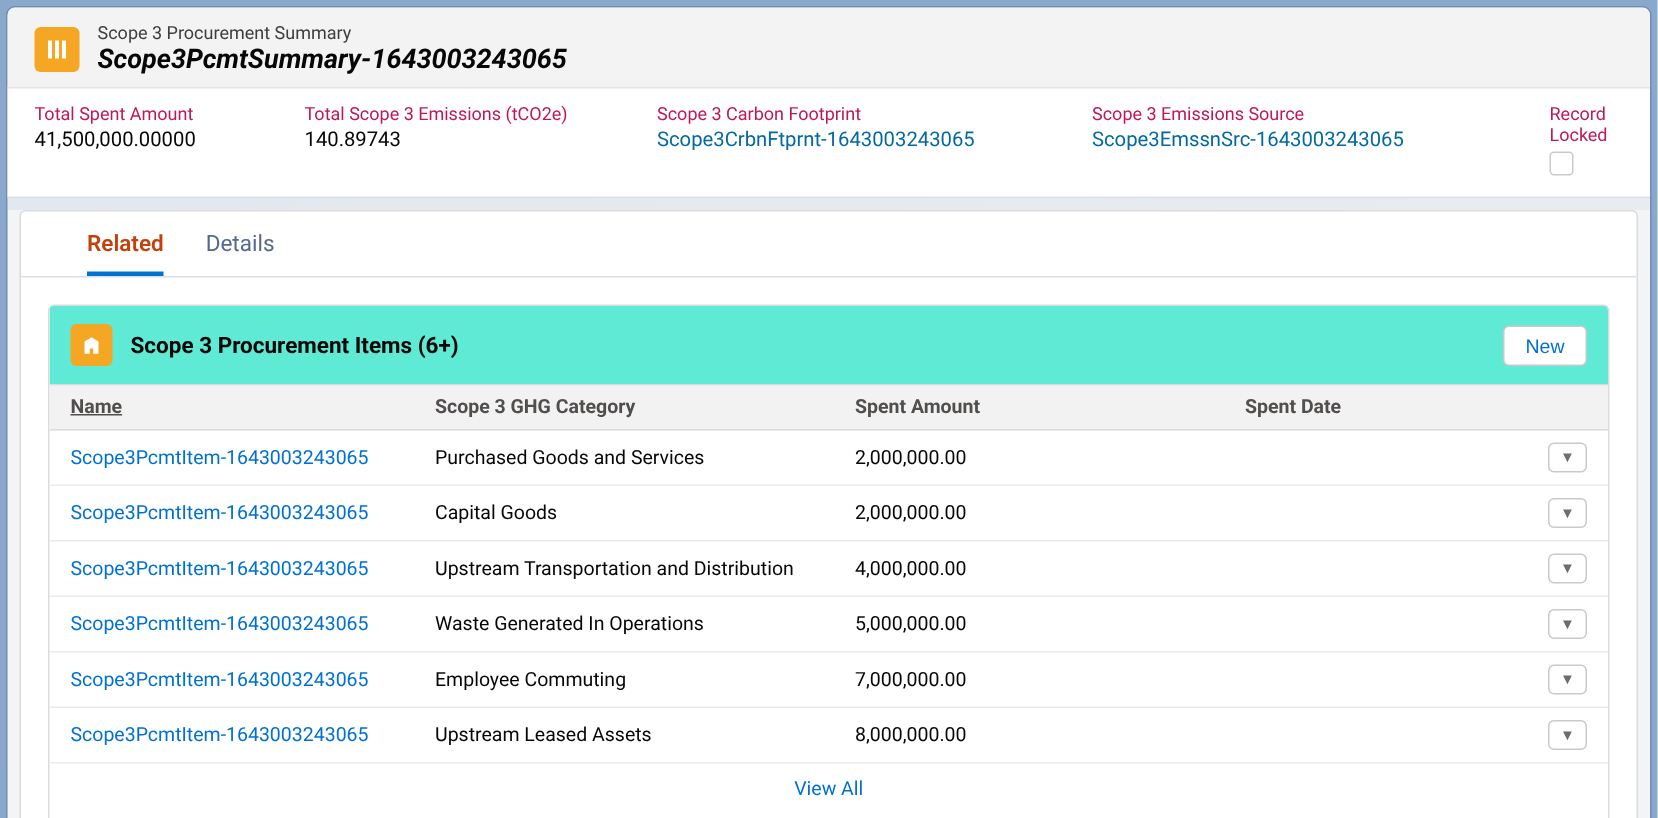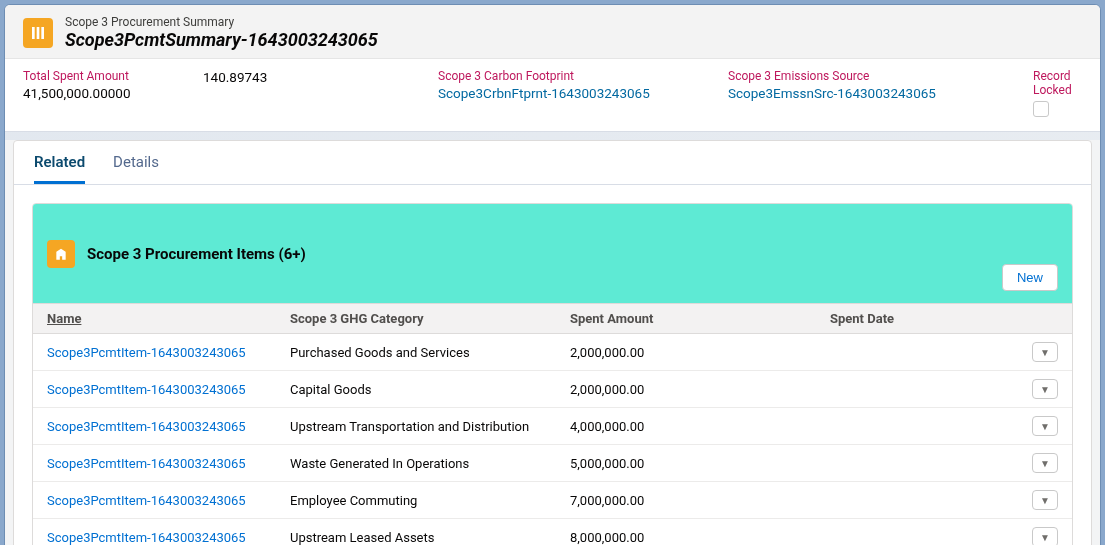--- a/index.html
+++ b/index.html
@@ -85,23 +85,24 @@
     padding: 12px 20px 0 20px;
     border-bottom: 1px solid #d8dde6;
   }
   .tab {
     font-size: 15px;
     color:#54698d;
     padding-bottom: 10px;
     cursor:pointer;
   }
   .tab.active {
-    color:#0c4a6e;
+    color:#c2410c;
     font-weight: 600;
     border-bottom: 3px solid #0070d2;
+    margin-left: 24px;
   }
 
   .related-list {
     margin: 18px;
     border: 1px solid #dddbda;
     border-radius: 4px;
     overflow:hidden;
   }
   .rl-header {
     display:flex;
@@ -112,21 +113,21 @@
   }
   .rl-icon {
     width: 28px; height: 28px;
     background: #f5a623;
     border-radius: 4px;
     display:flex;align-items:center;justify-content:center;color:#fff;flex-shrink:0;
   }
   .rl-title { font-size:15px; font-weight:700; color:#080707; flex:1; }
   .new-btn {
     font-size:13px;color:#0070d2;background:#fff;border:1px solid #c9c9c9;border-radius:4px;
-    padding:5px 14px;cursor:pointer;margin-top:48px;
+    padding:5px 14px;cursor:pointer;
   }
 
   table.rl-table { width:100%; border-collapse: collapse; }
   .rl-table thead th {
     text-align:left;
     font-size:13px;
     font-weight:700;
     color:#514f4d;
     background:#f3f2f2;
     padding: 7px 14px;
@@ -177,20 +178,21 @@
         <span class="record-name">Scope3PcmtSummary-1643003243065</span>
       </div>
     </div>
 
     <div class="summary-fields">
       <div class="field">
         <span class="field-label">Total Spent Amount</span>
         <span class="field-value">41,500,000.00000</span>
       </div>
       <div class="field">
+        <span class="field-label">Total Scope 3 Emissions (tCO2e)</span>
         <span class="field-value">140.89743</span>
       </div>
       <div class="field">
         <span class="field-label">Scope 3 Carbon Footprint</span>
         <a class="field-value link">Scope3CrbnFtprnt-1643003243065</a>
       </div>
       <div class="field">
         <span class="field-label">Scope 3 Emissions Source</span>
         <a class="field-value link">Scope3EmssnSrc-1643003243065</a>
       </div>

